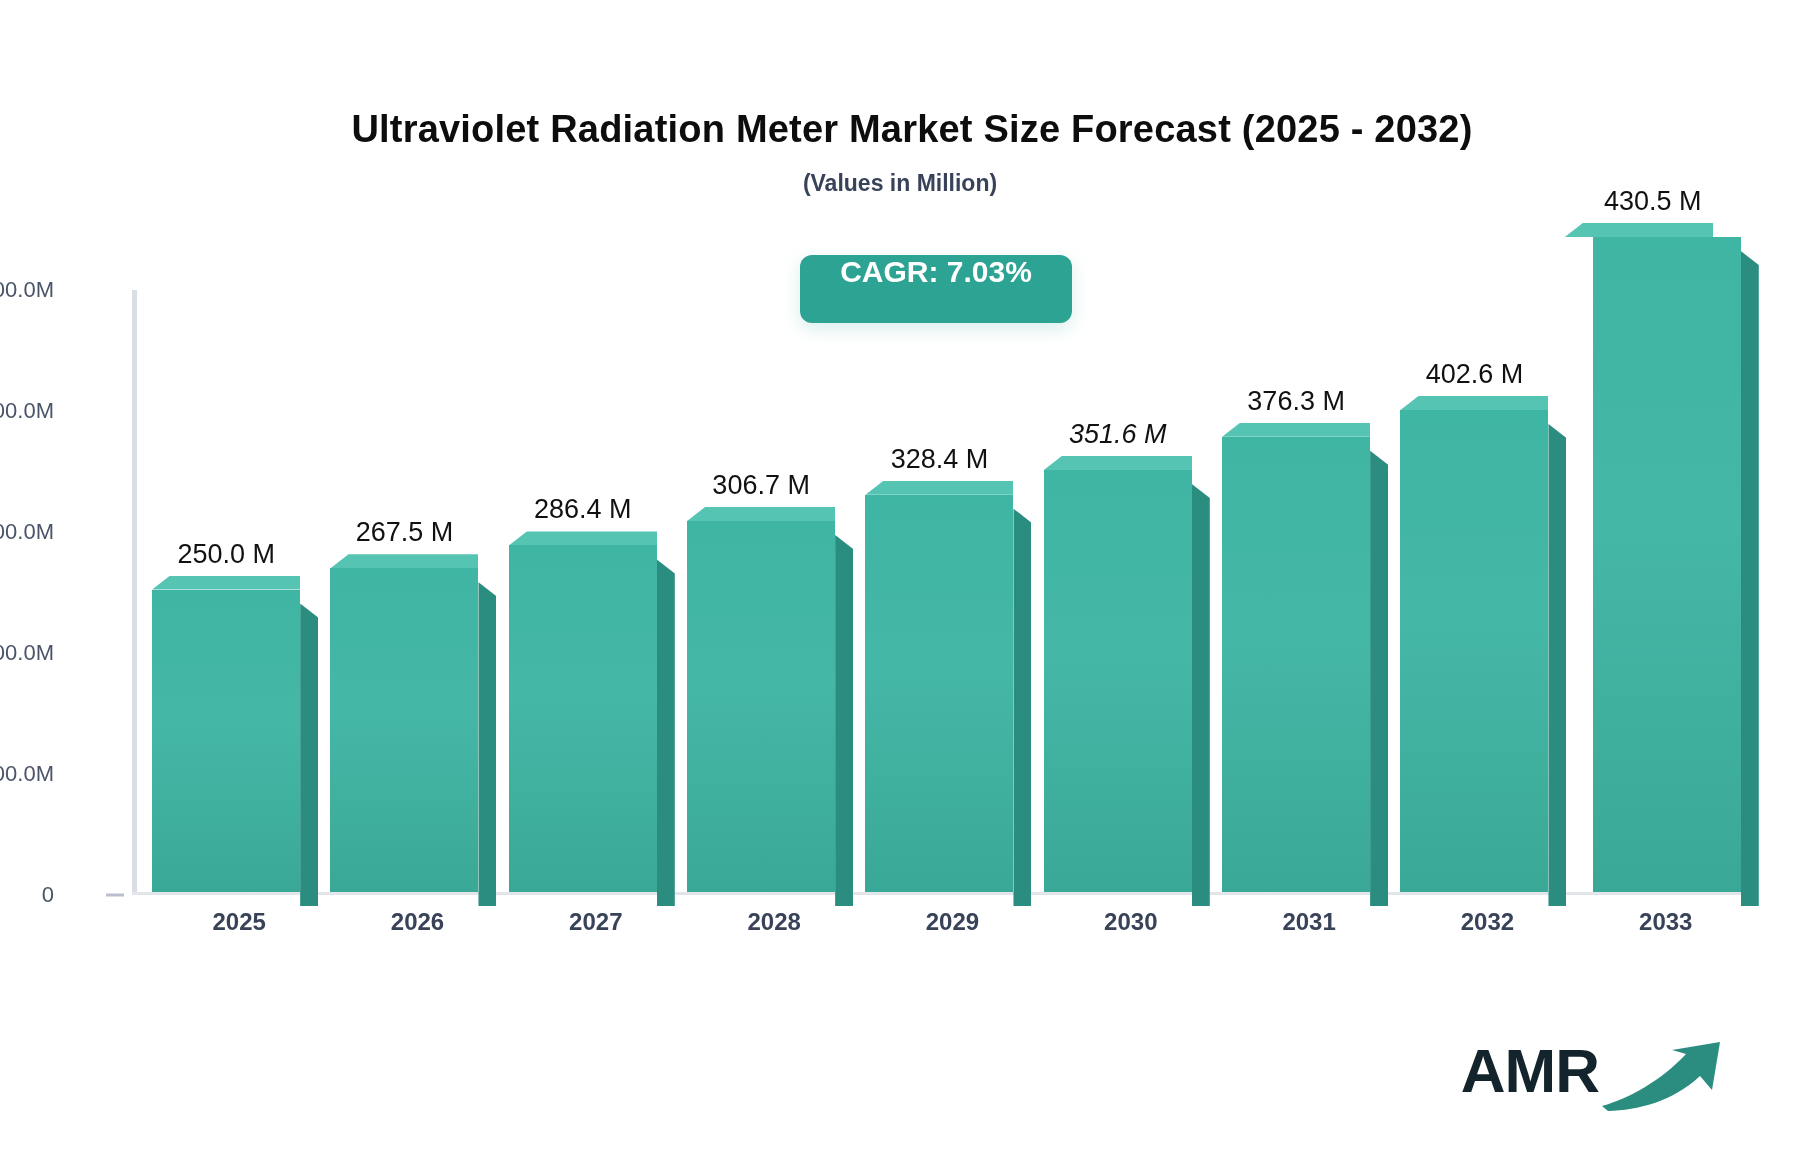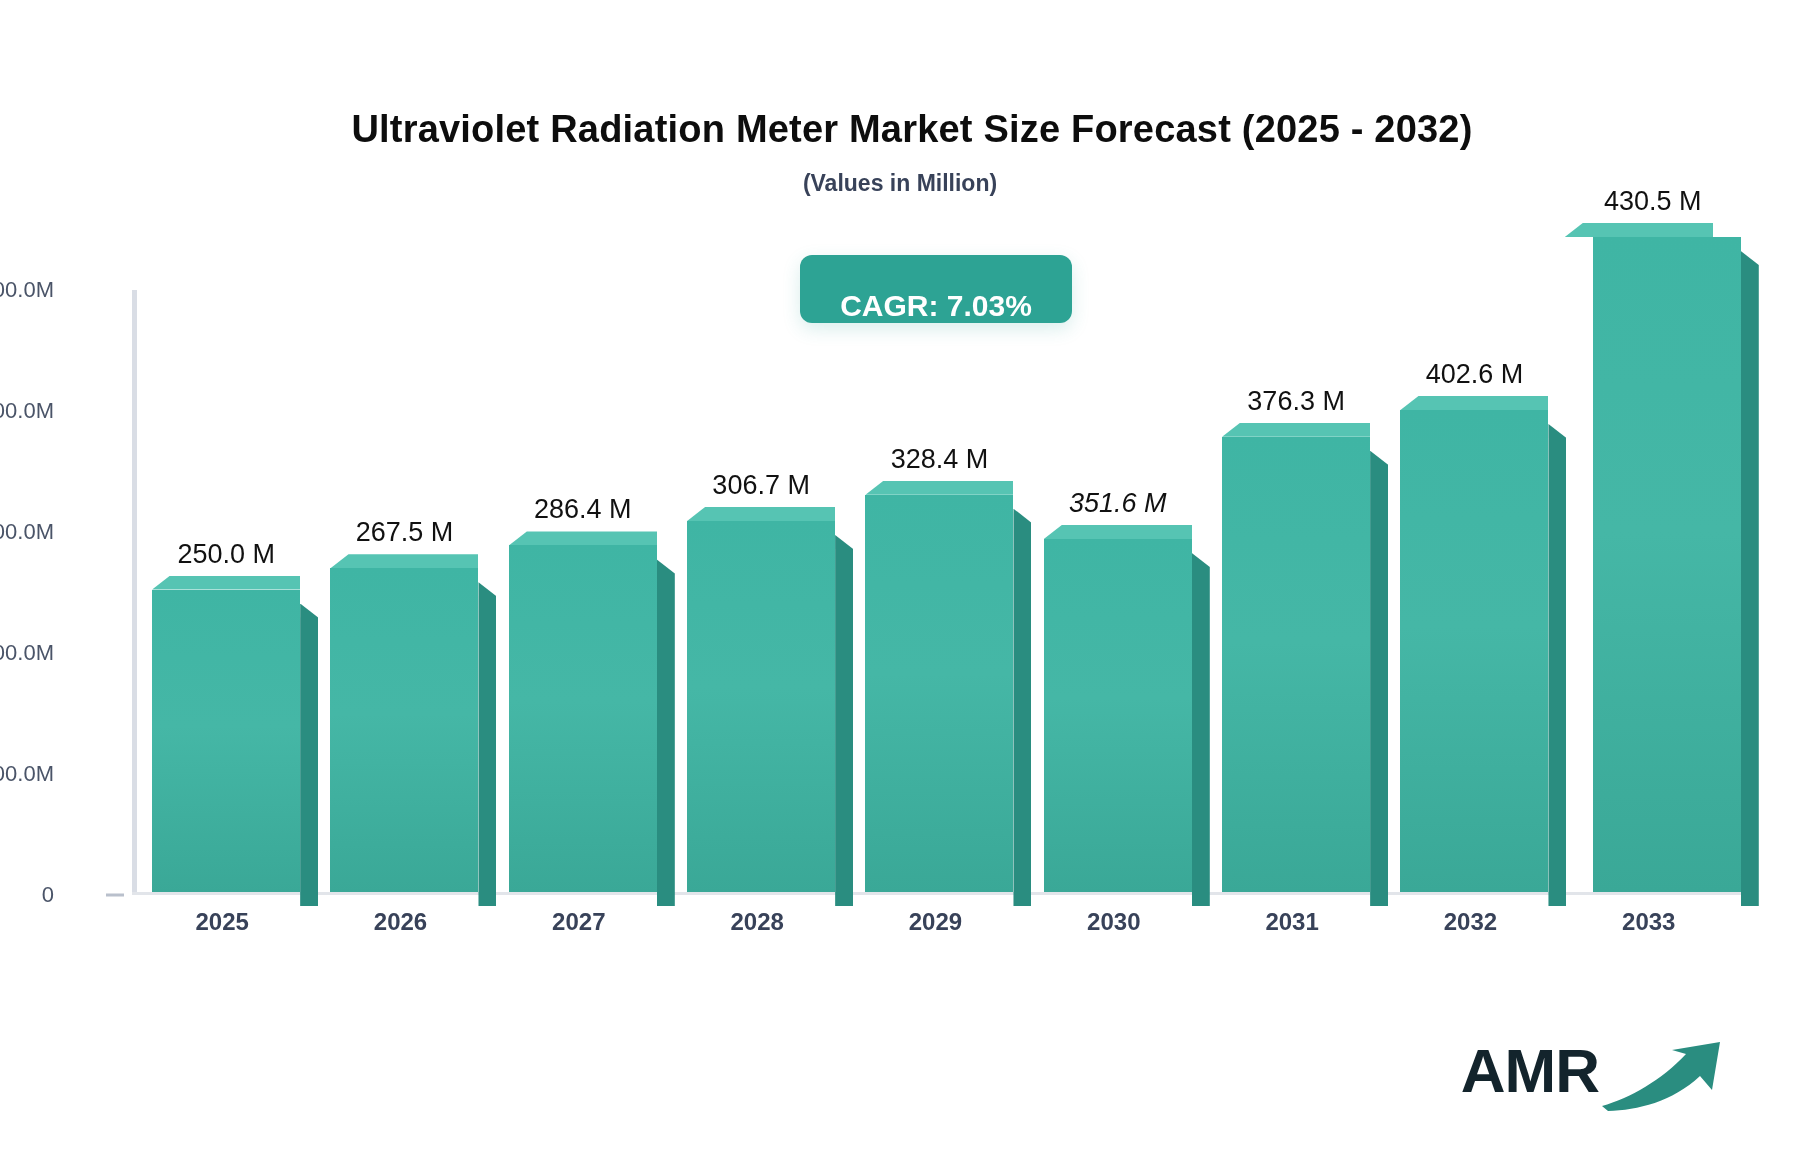--- a/index.html
+++ b/index.html
@@ -50,21 +50,21 @@
     top: 255px;
     left: 800px;
     width: 272px;
     height: 68px;
     background: #2da394;
     border-radius: 12px;
     color: #ffffff;
     font-size: 30px;
     font-weight: bold;
     display: flex;
-    align-items: flex-end;
+    align-items: flex-start;
     justify-content: center;
     box-shadow: 0 6px 18px rgba(45,163,148,0.18);
   }
 
   
   .plot {
     position: absolute;
     left: 132px;
     top: 290px;
     width: 1610px;
@@ -159,21 +159,21 @@
     transform: translateX(-50%);
     margin-bottom: 20px;
     font-size: 27px;
     color: #111111;
     white-space: nowrap;
   }
 
   
   .x-labels {
     position: absolute;
-    left: 133px;
+    left: 150px;
     top: 908px;
     width: 1605px;
     display: flex;
     justify-content: space-around;
   }
   .x-label {
     width: 176px;
     text-align: center;
     font-size: 24px;
     font-weight: bold;
@@ -260,21 +260,21 @@
         </div>
         <div class="bar-slot">
           <div class="bar-3d" style="height: 397.364px;">
             <div class="bar-face"></div>
             <div class="bar-top"></div>
             <div class="bar-side"></div>
             <div class="bar-value">328.4 M</div>
           </div>
         </div>
         <div class="bar-slot">
-          <div class="bar-3d" style="height: 353px; font-style: italic;">
+          <div class="bar-3d" style="height: 422px; font-style: italic;">
             <div class="bar-face"></div>
             <div class="bar-top"></div>
             <div class="bar-side"></div>
             <div class="bar-value">351.6 M</div>
           </div>
         </div>
         <div class="bar-slot">
           <div class="bar-3d" style="height: 455.323px;">
             <div class="bar-face"></div>
             <div class="bar-top"></div>

